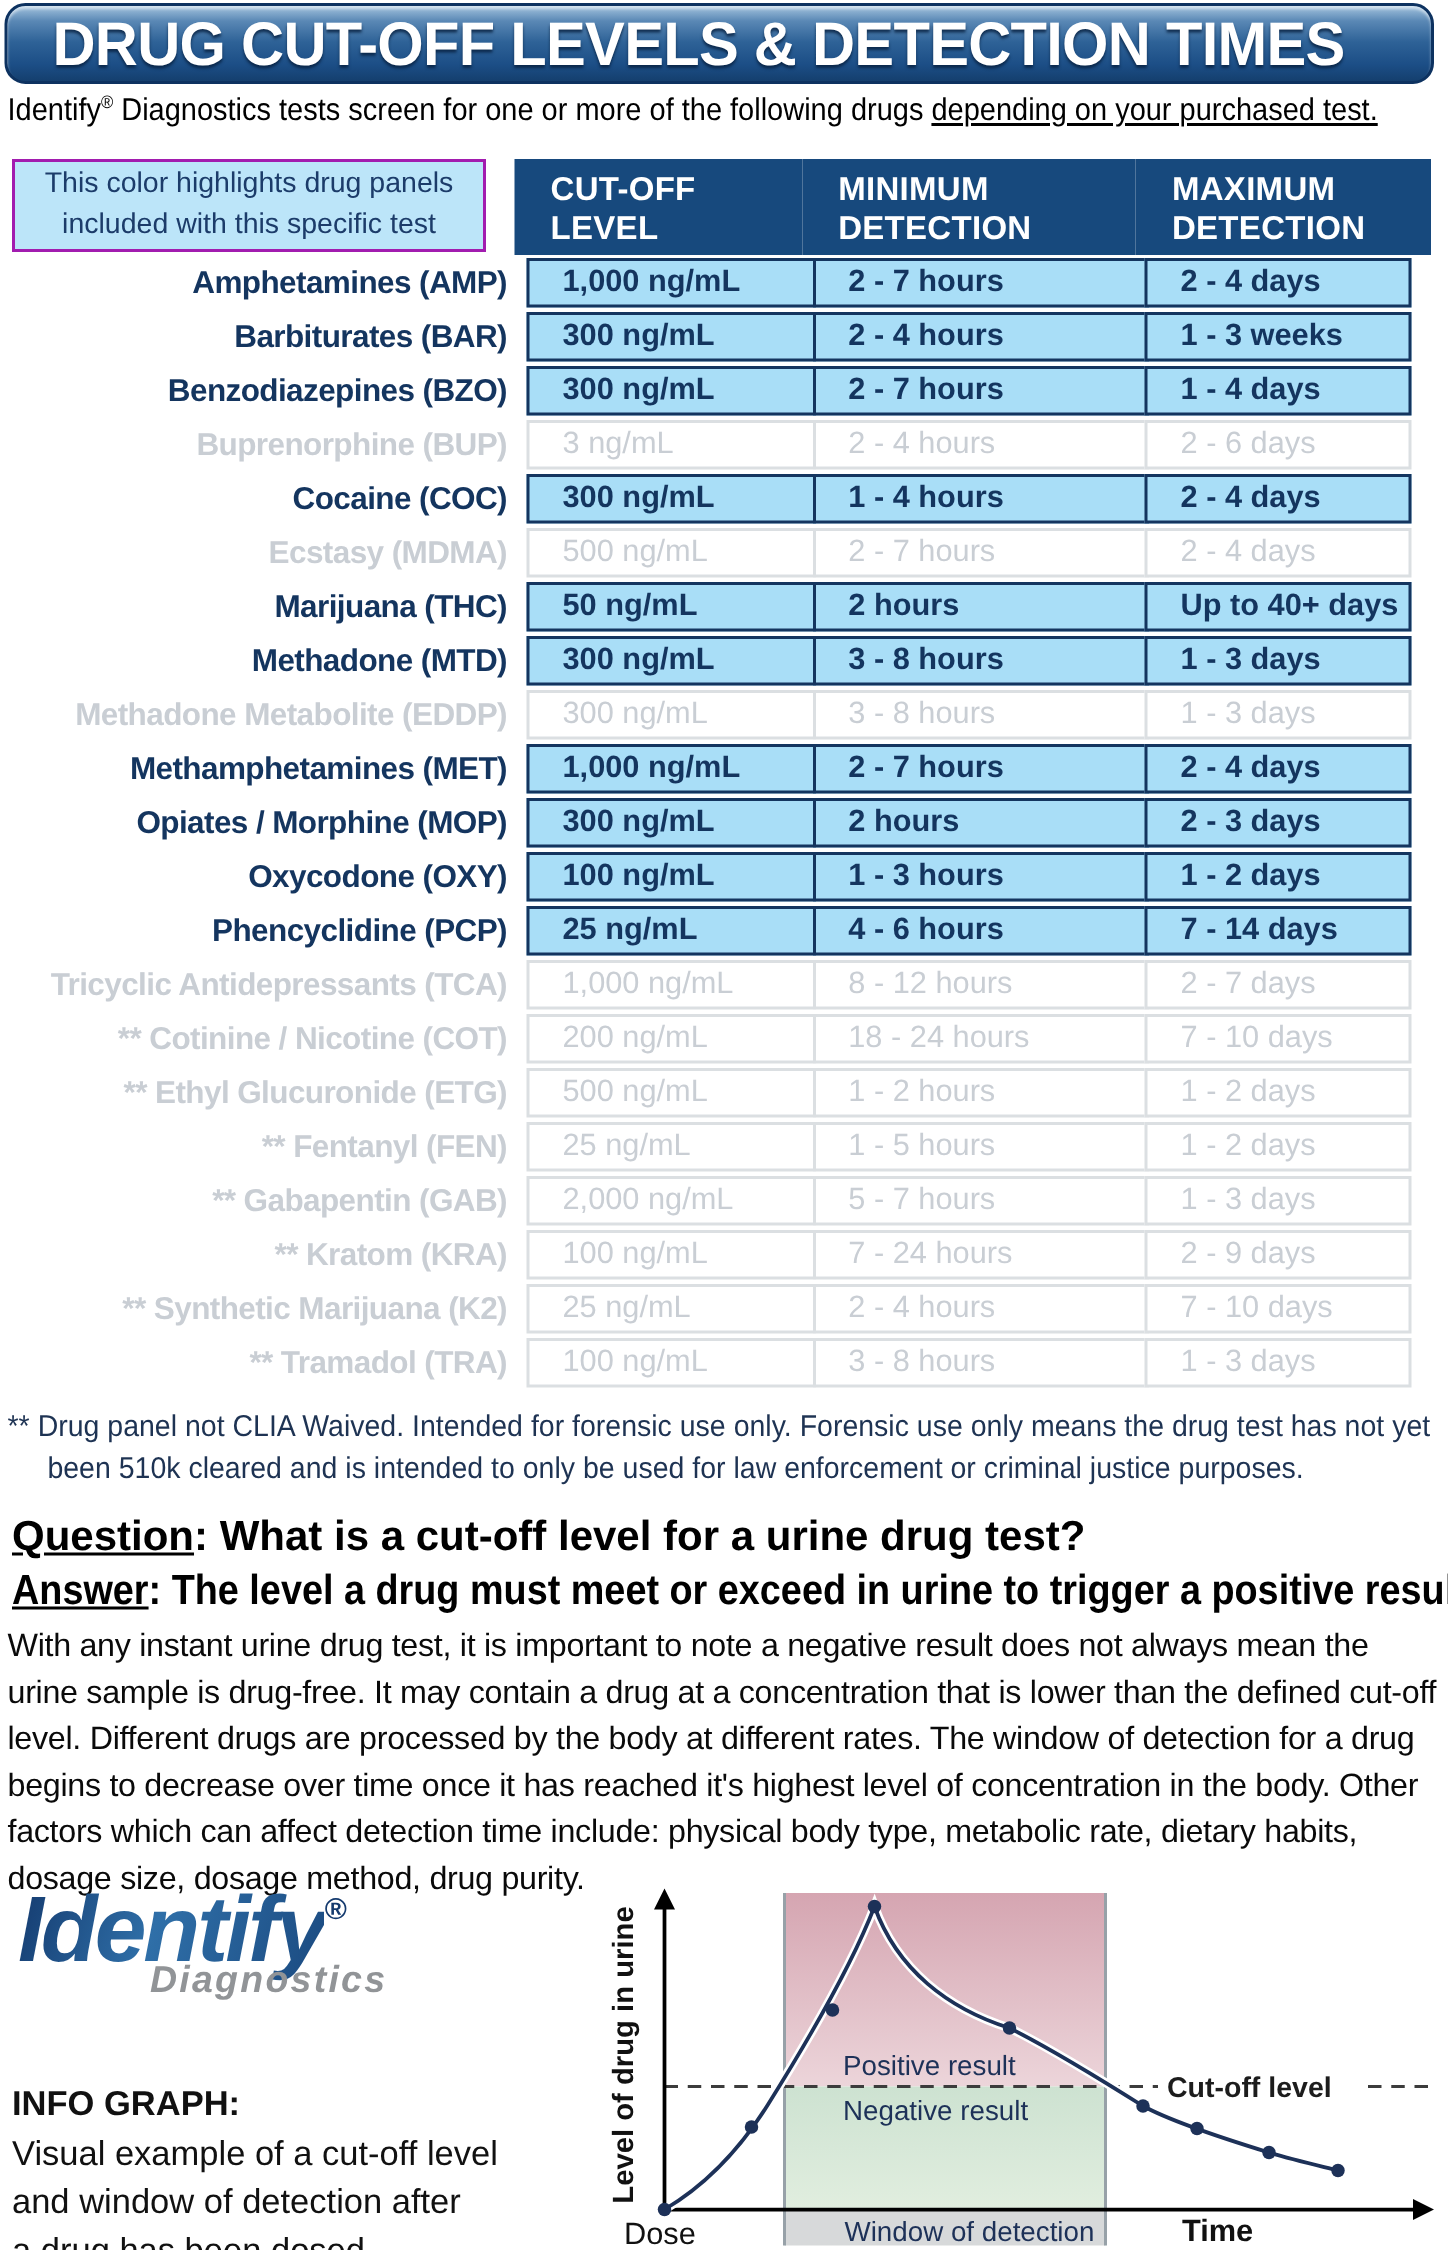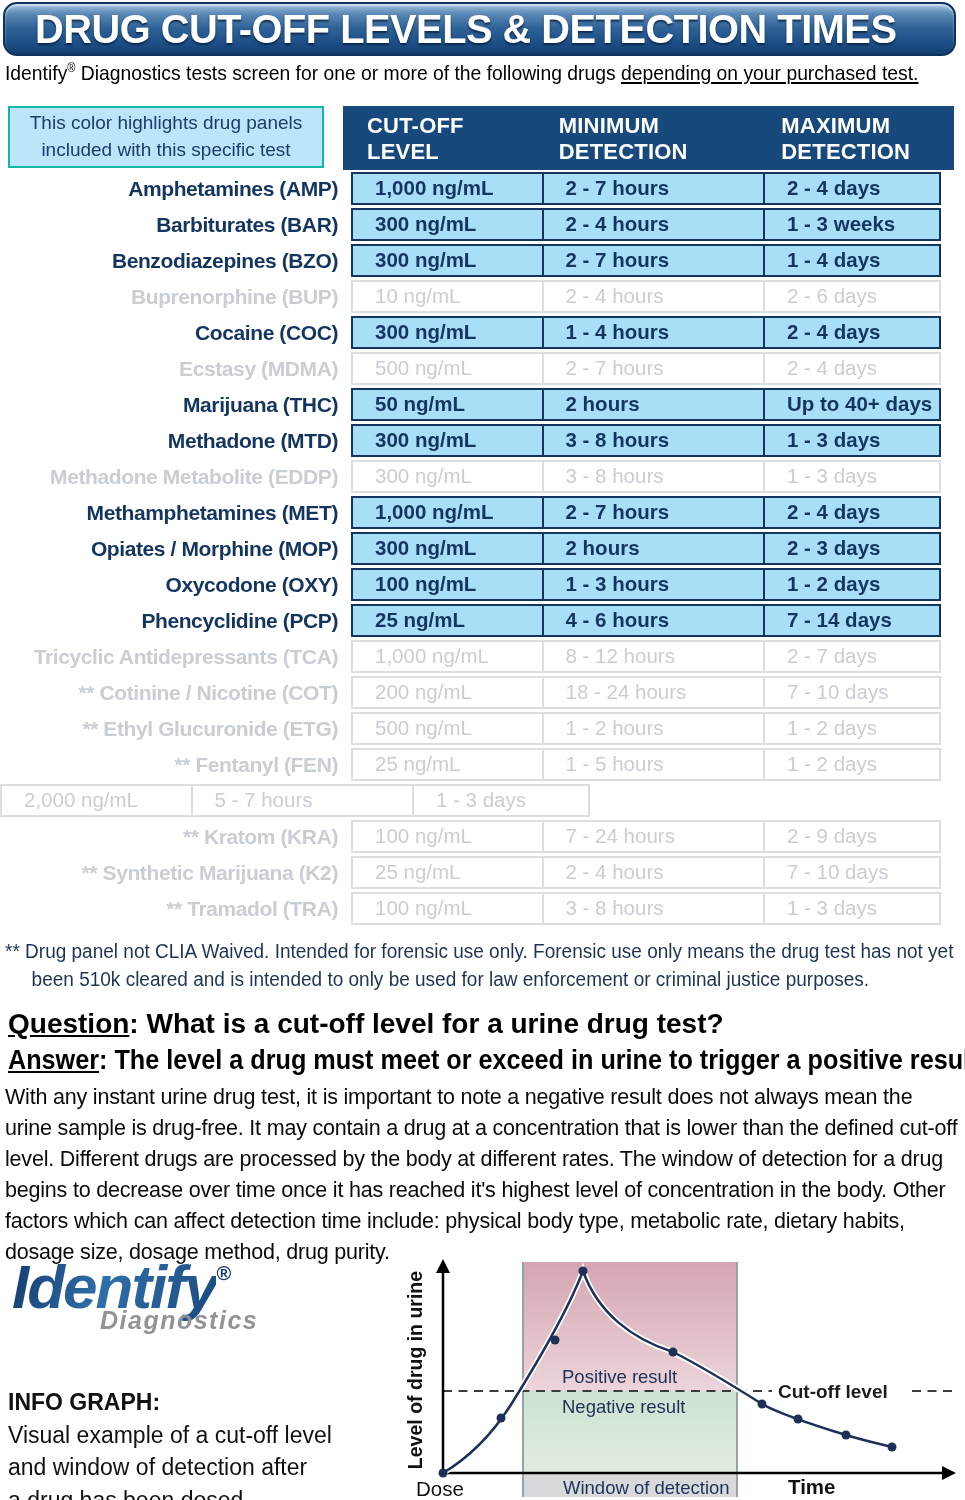--- a/index.html
+++ b/index.html
@@ -24,21 +24,21 @@
   }
   .title-bar span{
     font-size:41px;font-weight:bold;color:#fff;letter-spacing:-.5px;
     text-shadow:0 2px 2px rgba(8,34,66,.85);
   }
   .subtitle{position:absolute;left:5px;top:61px;font-size:21px;color:#000;}
   .subtitle sup{font-size:12px;}
 
   .legend-box{
     position:absolute;left:8px;top:106px;width:312px;height:58px;
-    background:#bce5f9;border:2px solid #14b8a6;color:#1c3c6a;
+    background:#bce5f9;border:2px solid #a21caf;color:#1c3c6a;
     font-size:19px;line-height:1.4;text-align:center;
     display:flex;align-items:center;justify-content:center;
   }
   .thead{position:absolute;left:343px;top:106px;width:611px;height:64px;display:flex;}
   .th{
     background:#17497d;color:#fff;font-weight:bold;font-size:22px;line-height:1.2;
     box-sizing:border-box;padding:7px 0 0 24px;letter-spacing:.2px;
   }
   .th1{width:193px;} .th2{width:224px;} .th3{width:198px;}
 
@@ -125,21 +125,21 @@
       <div class="dcell c3">1 - 3 weeks</div>
     </div>
     <div class="drow inc">
       <div class="dname">Benzodiazepines (BZO)</div>
       <div class="dcell c1">300 ng/mL</div>
       <div class="dcell c2">2 - 7 hours</div>
       <div class="dcell c3">1 - 4 days</div>
     </div>
     <div class="drow exc">
       <div class="dname">Buprenorphine (BUP)</div>
-      <div class="dcell c1">10 ng/mL</div>
+      <div class="dcell c1">3 ng/mL</div>
       <div class="dcell c2">2 - 4 hours</div>
       <div class="dcell c3">2 - 6 days</div>
     </div>
     <div class="drow inc">
       <div class="dname">Cocaine (COC)</div>
       <div class="dcell c1">300 ng/mL</div>
       <div class="dcell c2">1 - 4 hours</div>
       <div class="dcell c3">2 - 4 days</div>
     </div>
     <div class="drow exc">
@@ -208,20 +208,21 @@
       <div class="dcell c2">1 - 2 hours</div>
       <div class="dcell c3">1 - 2 days</div>
     </div>
     <div class="drow exc">
       <div class="dname">** Fentanyl (FEN)</div>
       <div class="dcell c1">25 ng/mL</div>
       <div class="dcell c2">1 - 5 hours</div>
       <div class="dcell c3">1 - 2 days</div>
     </div>
     <div class="drow exc">
+      <div class="dname">** Gabapentin (GAB)</div>
       <div class="dcell c1">2,000 ng/mL</div>
       <div class="dcell c2">5 - 7 hours</div>
       <div class="dcell c3">1 - 3 days</div>
     </div>
     <div class="drow exc">
       <div class="dname">** Kratom (KRA)</div>
       <div class="dcell c1">100 ng/mL</div>
       <div class="dcell c2">7 - 24 hours</div>
       <div class="dcell c3">2 - 9 days</div>
     </div>

